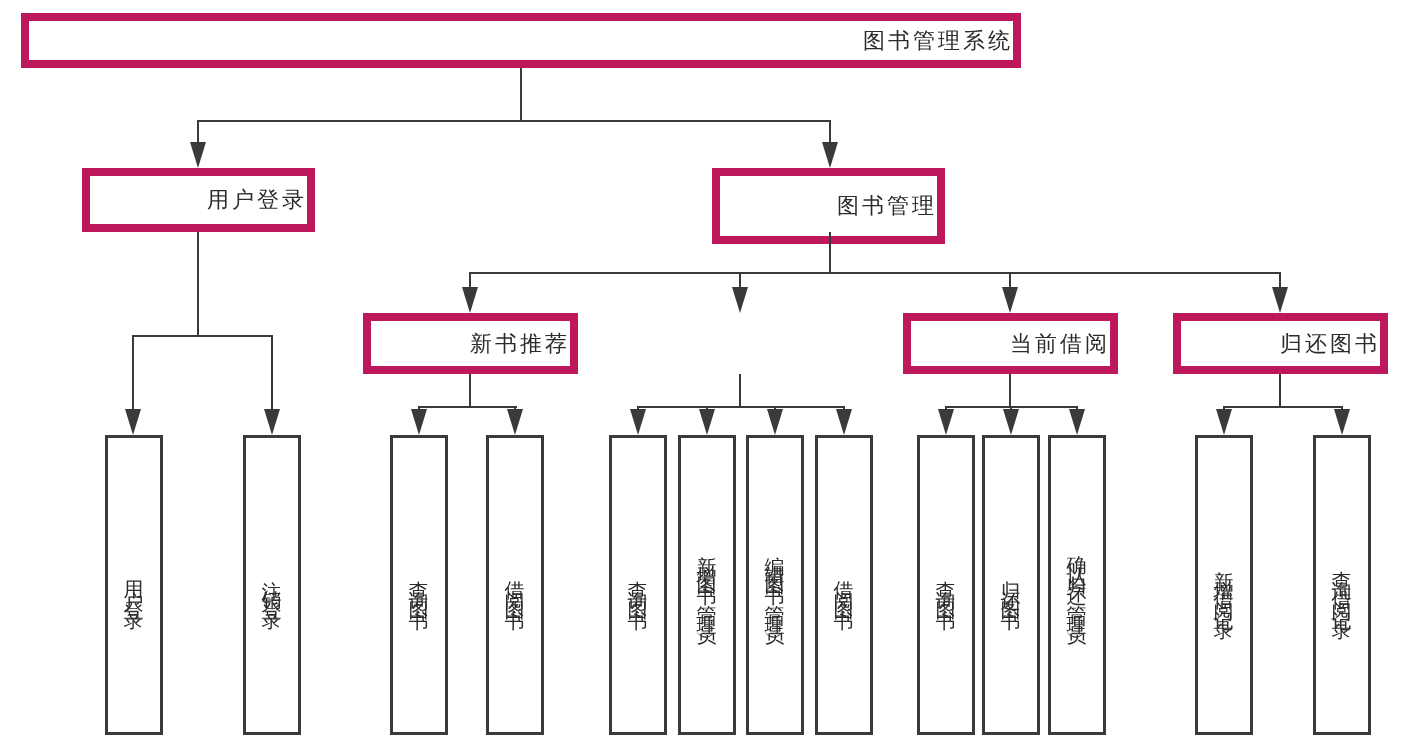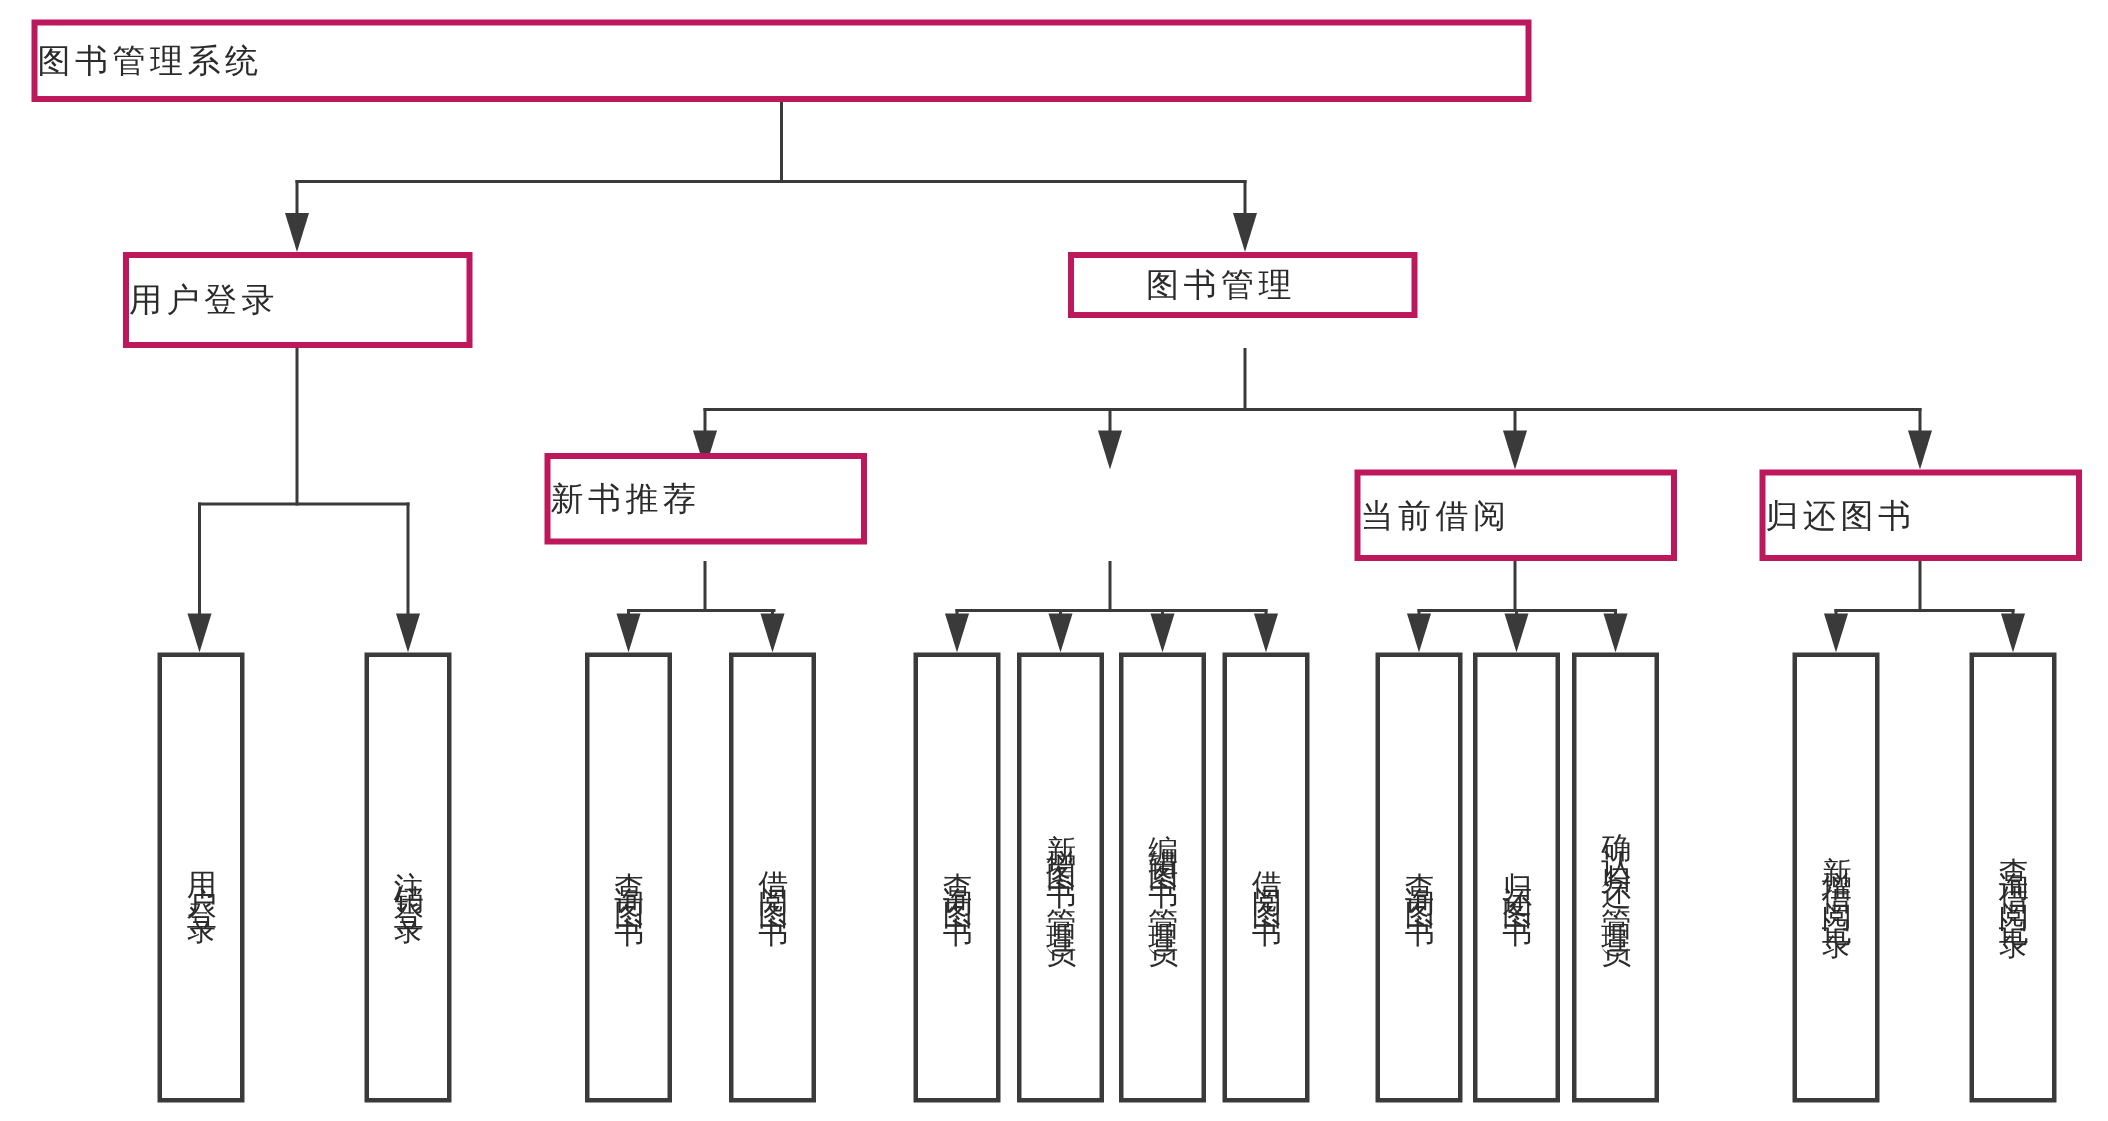--- a/index.html
+++ b/index.html
@@ -8,25 +8,25 @@
     width: 1405px;
     height: 747px;
     background: #ffffff;
     font-family: "Liberation Sans", "DejaVu Sans", sans-serif;
     overflow: hidden;
   }
   
   .box {
     position: absolute;
     box-sizing: border-box;
-    border: 4px solid #be185d;
+    border: 8px solid #be185d;
     background: #ffffff;
     display: flex;
     align-items: center;
-    justify-content: flex-start;
+    justify-content: flex-end;
     color: #2b2b2b;
     font-size: 22px;
     letter-spacing: 3px;
     white-space: nowrap;
   }
   
   .vbox {
     position: absolute;
     box-sizing: border-box;
     border: 3px solid #3a3a3a;
@@ -81,21 +81,21 @@
   <div class="vline" style="left:520px; top:68px; height:52px;"></div>
   <div class="hline" style="left:197px; top:120px; width:634px;"></div>
   <div class="vline" style="left:197px; top:120px; height:30px;"></div>
   <div class="arrow" style="left:190px; top:142px;"></div>
   <div class="vline" style="left:829px; top:120px; height:30px;"></div>
   <div class="arrow" style="left:822px; top:142px;"></div>
 
   <div class="box" style="left:82px; top:168px; width:233px; height:64px;">
     <span>用户登录</span>
   </div>
-  <div class="box" style="left:712px; top:168px; width:233px; height:44px;padding-left:48px;">
+  <div class="box" style="left:712px; top:168px; width:233px; height:76px;padding-left:48px;">
     <span>图书管理</span>
   </div>
 
   <div class="vline" style="left:197px; top:232px; height:105px;"></div>
   <div class="hline" style="left:132px; top:335px; width:141px;"></div>
   <div class="vline" style="left:132px; top:335px; height:78px;"></div>
   <div class="arrow" style="left:125px; top:409px;"></div>
   <div class="vline" style="left:271px; top:335px; height:78px;"></div>
   <div class="arrow" style="left:264px; top:409px;"></div>
 
@@ -103,21 +103,21 @@
   <div class="hline" style="left:469px; top:272px; width:812px;"></div>
   <div class="vline" style="left:469px; top:272px; height:20px;"></div>
   <div class="arrow" style="left:462px; top:287px;"></div>
   <div class="vline" style="left:739px; top:272px; height:20px;"></div>
   <div class="arrow" style="left:732px; top:287px;"></div>
   <div class="vline" style="left:1009px; top:272px; height:20px;"></div>
   <div class="arrow" style="left:1002px; top:287px;"></div>
   <div class="vline" style="left:1279px; top:272px; height:20px;"></div>
   <div class="arrow" style="left:1272px; top:287px;"></div>
 
-  <div class="box" style="left:363px; top:302px; width:215px; height:61px;">
+  <div class="box" style="left:363px; top:313px; width:215px; height:61px;">
     <span>新书推荐</span>
   </div>
   <div class="box" style="left:903px; top:313px; width:215px; height:61px;">
     <span>当前借阅</span>
   </div>
   <div class="box" style="left:1173px; top:313px; width:215px; height:61px;">
     <span>归还图书</span>
   </div>
 
   <div class="vline" style="left:469px; top:374px; height:34px;"></div>

